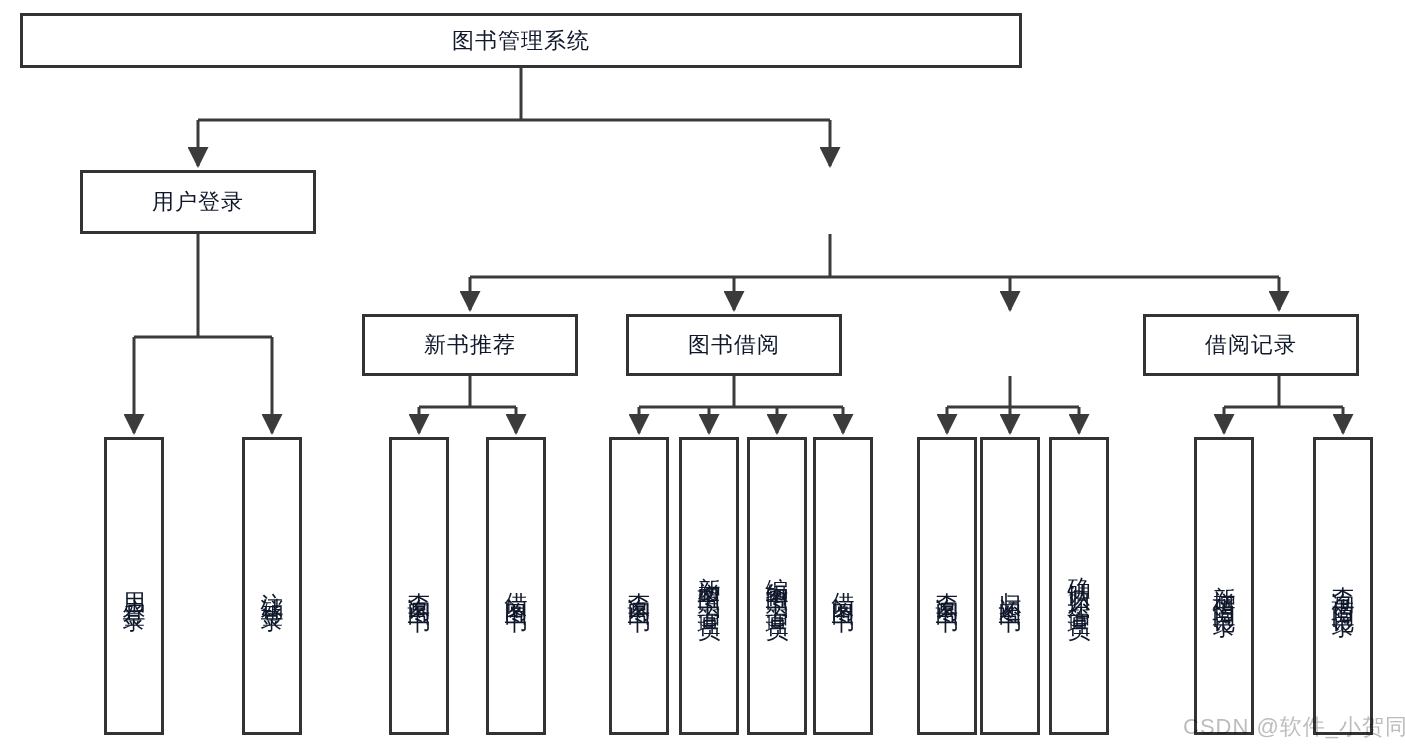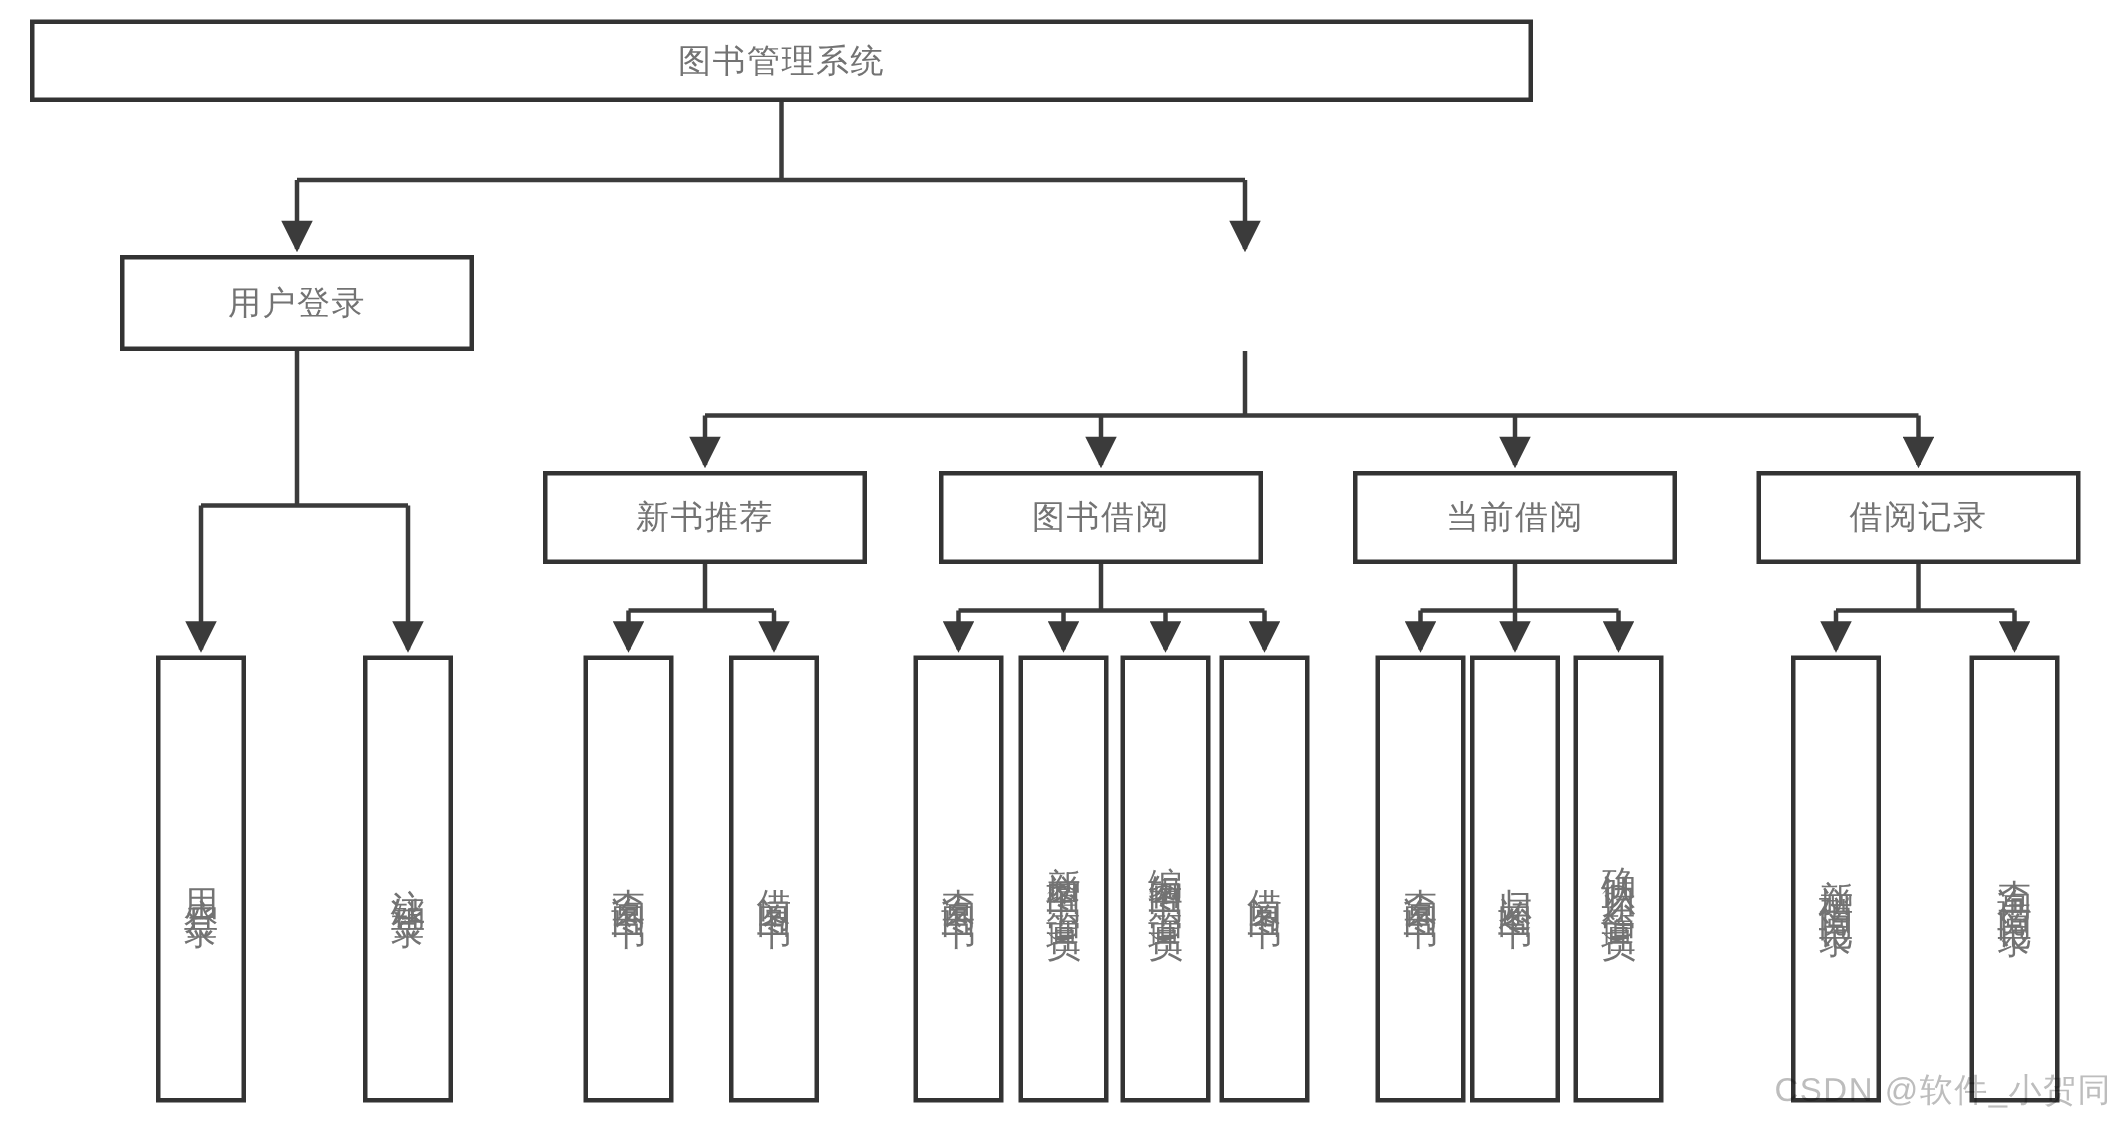--- a/index.html
+++ b/index.html
@@ -15,21 +15,21 @@
     position: absolute;
     left: 0; top: 0;
     width: 1405px; height: 747px;
     z-index: 1;
   }
   .node {
     position: absolute;
     box-sizing: border-box;
     border: 3px solid #333333;
     background: #ffffff;
-    color: #737373;
+    color: #0f172a;
     display: flex;
     align-items: center;
     justify-content: center;
     z-index: 2;
     text-align: center;
   }
   .h-node { font-size: 22px; letter-spacing: 1px; }
   .root-node { font-size: 22px; }
   .v-node {
     writing-mode: vertical-rl;
@@ -102,22 +102,21 @@
     <path d="M1224,407 L1224,433" marker-end="url(#arrow)"></path>
     <path d="M1343,407 L1343,433" marker-end="url(#arrow)"></path>
   </svg>
 
   <div class="node h-node root-node" style="left:20px; top:13px; width:1002px; height:55px;">图书管理系统</div>
 
   <div class="node h-node" style="left:80px; top:170px; width:236px; height:64px;">用户登录</div>
 
   <div class="node h-node" style="left:626px; top:314px; width:216px; height:62px;">图书借阅</div>
   <div class="node h-node" style="left:362px; top:314px; width:216px; height:62px;">新书推荐</div>
-  <div class="node h-node" style="left:902px; top:314px; width:216px; height:62px;">当前借阅</div>
-  <div class="node h-node" style="left:1171px; top:314px; width:216px; height:62px;">借阅记录</div>
+  <div class="node h-node" style="left:1143px; top:314px; width:216px; height:62px;">借阅记录</div>
 
   <div class="node v-node" style="left:104px; top:437px; width:60px; height:298px;">用户登录</div>
   <div class="node v-node" style="left:242px; top:437px; width:60px; height:298px;">注销登录</div>
 
   <div class="node v-node" style="left:389px; top:437px; width:60px; height:298px;">查询图书</div>
   <div class="node v-node" style="left:486px; top:437px; width:60px; height:298px;">借阅图书</div>
 
   <div class="node v-node" style="left:609px; top:437px; width:60px; height:298px;">查询图书</div>
   <div class="node v-node" style="left:679px; top:437px; width:60px; height:298px;">新增图书（管理员）</div>
   <div class="node v-node" style="left:747px; top:437px; width:60px; height:298px;">编辑图书（管理员）</div>

